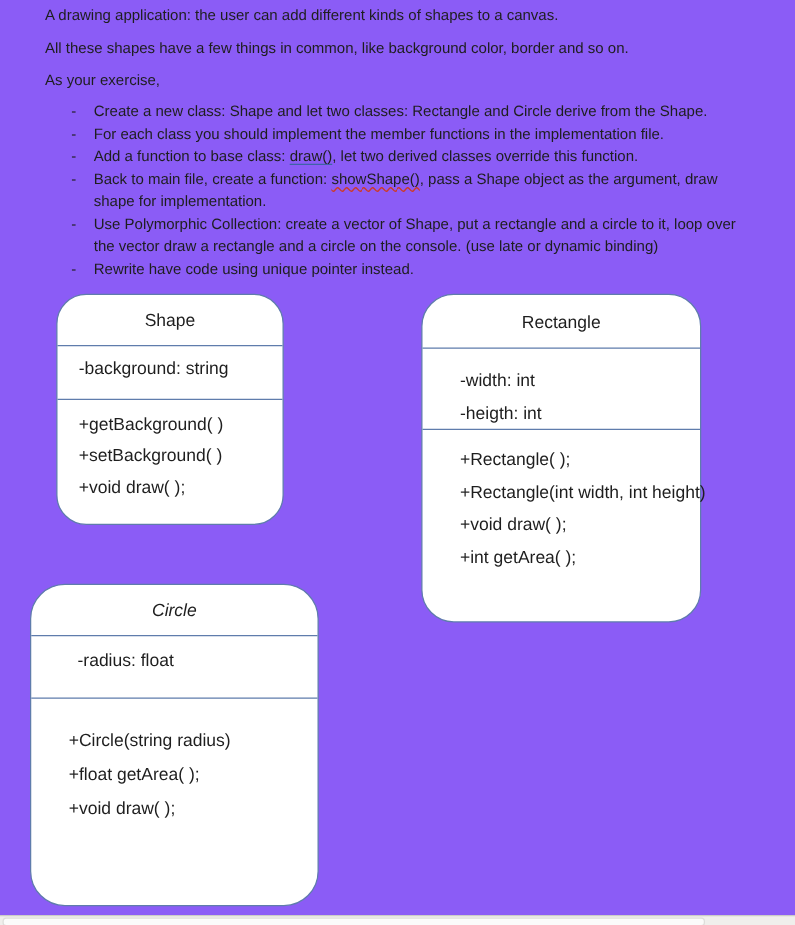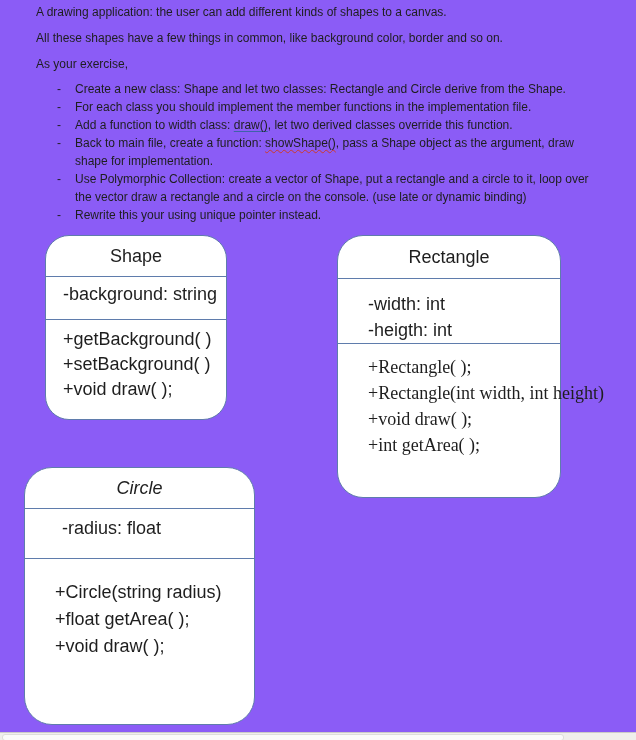--- a/index.html
+++ b/index.html
@@ -53,21 +53,21 @@
     text-decoration-thickness: 1px;
     text-underline-offset: 2px;
   }
   .uml-box {
     position: absolute;
     box-sizing: border-box;
     border: 1.4px solid var(--box-border, #5f7cac);
     background: #ffffff;
     display: flex;
     flex-direction: column;
-    font-size: 18px;
+    font-size: 14px;
   }
   .uml-title {
     display: flex;
     align-items: center;
     justify-content: center;
     border-bottom: 1px solid var(--box-border, #5f7cac);
     flex: 0 0 auto;
   }
   .uml-attrs {
     border-bottom: 1px solid var(--box-border, #5f7cac);
@@ -81,21 +81,21 @@
   .shape-box .uml-title   { height: 40px; }
   .shape-box .uml-attrs   { height: 43px; padding: 4px 0 0 17px; }
   .shape-box .uml-attrs .uml-line   { line-height: 26px; }
   .shape-box .uml-methods { padding: 7px 0 0 17px; }
   .shape-box .uml-methods .uml-line { line-height: 25px; }
 
   .rect-box   { left: 337px; top: 235px; width: 224px; height: 263px; border-radius: 26px; }
   .rect-box .uml-title   { height: 42px; }
   .rect-box .uml-attrs   { height: 65px; padding: 12px 0 0 30px; }
   .rect-box .uml-attrs .uml-line   { line-height: 26px; }
-  .rect-box .uml-methods { padding: 10px 0 0 30px; font-family: Liberation Serif, serif; }
+  .rect-box .uml-methods { padding: 10px 0 0 30px; }
   .rect-box .uml-methods .uml-line { line-height: 26px; }
 
   .circle-box { left: 24px;  top: 467px; width: 231px; height: 258px; border-radius: 28px; }
   .circle-box .uml-title   { height: 40px; font-style: italic; }
   .circle-box .uml-attrs   { height: 50px; padding: 6px 0 0 37px; }
   .circle-box .uml-attrs .uml-line   { line-height: 26px; }
   .circle-box .uml-methods { padding: 20px 0 0 30px; }
   .circle-box .uml-methods .uml-line { line-height: 27px; }
 
   .scrollbar {
@@ -131,41 +131,41 @@
       <div class="bullet-line">
         <span class="dash">-</span>
         <span class="bullet-text"><span>Create a new class: Shape and let two classes: Rectangle and Circle derive from the Shape.</span></span>
       </div>
       <div class="bullet-line">
         <span class="dash">-</span>
         <span class="bullet-text"><span>For each class you should implement the member functions in the implementation file.</span></span>
       </div>
       <div class="bullet-line">
         <span class="dash">-</span>
-        <span class="bullet-text"><span>Add a function to width class: </span><span class="u-link">draw()</span><span>, let two derived classes override this function.</span></span>
+        <span class="bullet-text"><span>Add a function to base class: </span><span class="u-link">draw()</span><span>, let two derived classes override this function.</span></span>
       </div>
       <div class="bullet-line">
         <span class="dash">-</span>
         <span class="bullet-text"><span>Back to main file, create a function: </span><span class="u-spell">showShape()</span><span>, pass a Shape object as the argument, draw</span></span>
       </div>
       <div class="bullet-line">
         <span class="dash"></span>
         <span class="bullet-text"><span>shape for implementation.</span></span>
       </div>
       <div class="bullet-line">
         <span class="dash">-</span>
         <span class="bullet-text"><span>Use Polymorphic Collection: create a vector of Shape, put a rectangle and a circle to it, loop over</span></span>
       </div>
       <div class="bullet-line">
         <span class="dash"></span>
         <span class="bullet-text"><span>the vector draw a rectangle and a circle on the console. (use late or dynamic binding)</span></span>
       </div>
       <div class="bullet-line">
         <span class="dash">-</span>
-        <span class="bullet-text"><span>Rewrite this your using unique pointer instead.</span></span>
+        <span class="bullet-text"><span>Rewrite have code using unique pointer instead.</span></span>
       </div>
     </div>
 
   <section class="uml-box shape-box">
     <div class="uml-title">Shape</div>
     <div class="uml-attrs">
         <div class="uml-line">-background: string</div>
       </div>
     <div class="uml-methods">
         <div class="uml-line">+getBackground( )</div>

